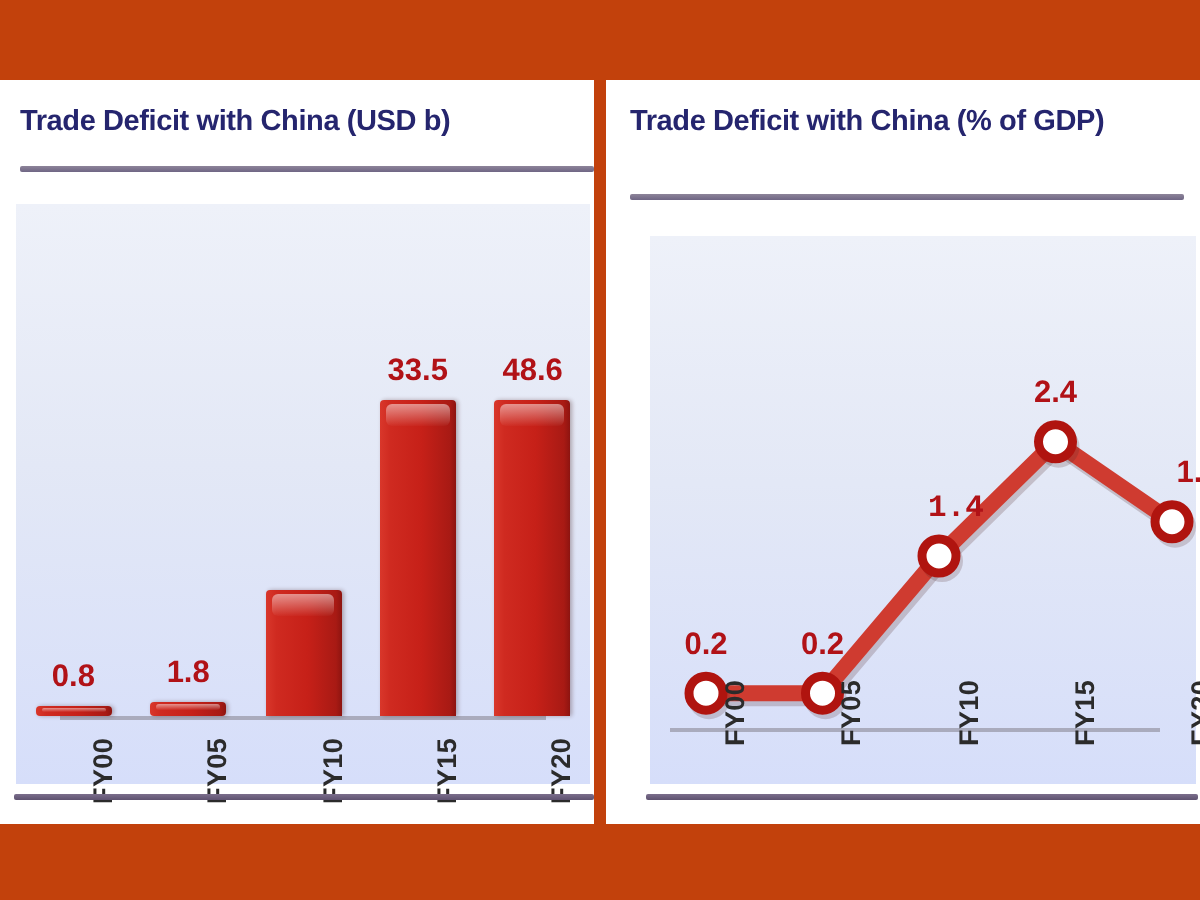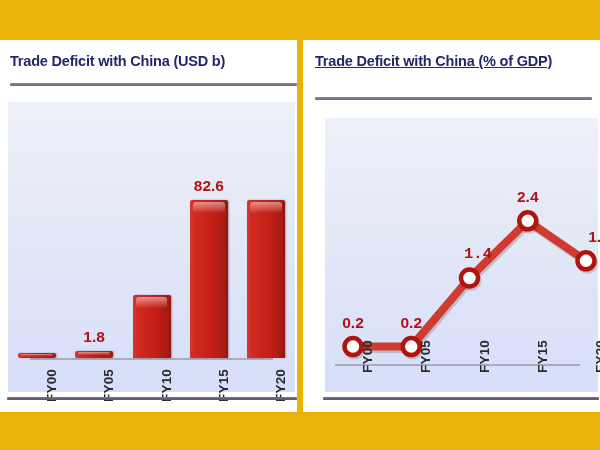--- a/index.html
+++ b/index.html
@@ -7,21 +7,21 @@
   html, body {
     width:600px; height:450px; overflow:hidden;
   }
   body {
     background:#efe6ca;
     font-family:"Liberation Sans", sans-serif;
   }
   #stage {
     position:relative;
     width:600px; height:450px;
-    background:#eab308;
+    background:#c2410c;
   }
 
   
   .panel {
     position:absolute;
     top:40px;
     height:372px;
     background:#ffffff;
   }
   #panel-left  { left:0px;   width:297px; }
@@ -31,21 +31,21 @@
     position:absolute;
     left:10px;
     top:12px;
     width:278px;
     font-size:14.5px;
     font-weight:bold;
     color:#25256e;
     line-height:19px;
     letter-spacing:-0.2px;
   }
-  #panel-right .panel-title { left:12px; width:272px;text-decoration:underline; }
+  #panel-right .panel-title { left:12px; width:272px; }
 
   .rule-top {
     position:absolute;
     left:10px;
     height:3px;
     background:linear-gradient(to bottom,#8d8499,#6f6684);
     border-radius:1px;
   }
   #panel-left  .rule-top { top:43px; width:287px; }
   #panel-right .rule-top { top:57px; left:12px; width:277px; }
@@ -129,30 +129,32 @@
   <div class="panel" id="panel-left">
 
     <div class="panel-title">Trade Deficit with China (USD b)</div>
 
     <div class="rule-top"></div>
 
     <div class="plot" id="plot-left">
       <div class="plot-inner" id="bar-layer">
           <div class="axis-line" style="left: 22px; width: 243px; top: 256px;"></div>
           <div class="bar tiny" style="width: 38px; height: 5px; left: 9.7px; top: 251px;"></div>
+          <div class="bar-label" style="width: 60px; left: -1.3px; top: 228px;">0.8</div>
           <div class="xlabel" style="left: 35.7px; top: 300px;">FY00</div>
           <div class="bar tiny" style="width: 38px; height: 7px; left: 67.1px; top: 249px;"></div>
           <div class="bar-label" style="width: 60px; left: 56.1px; top: 226px;">1.8</div>
           <div class="xlabel" style="left: 93.1px; top: 300px;">FY05</div>
           <div class="bar" style="width: 38px; height: 62.6129px; left: 124.5px; top: 193.387px;"></div>
           <div class="xlabel" style="left: 150.5px; top: 300px;">FY10</div>
           <div class="bar" style="width: 38px; height: 158.163px; left: 181.9px; top: 97.8371px;"></div>
-          <div class="bar-label" style="width: 60px; left: 170.9px; top: 74.8371px;">82.6</div>
+          <div class="bar-label" style="width: 60px; left: 170.9px; top: 74.8371px;">33.5</div>
           <div class="xlabel" style="left: 207.9px; top: 300px;">FY15</div>
           <div class="bar" style="width: 38px; height: 158.489px; left: 239.3px; top: 97.511px;"></div>
+          <div class="bar-label" style="width: 60px; left: 228.3px; top: 74.511px;">48.6</div>
           <div class="xlabel" style="left: 265.3px; top: 300px;">FY20</div>
         </div>
     </div>
 
     <div class="rule-bottom"></div>
   </div>
 
   <div class="panel" id="panel-right">
 
     <div class="panel-title">Trade Deficit with China (% of GDP)</div>

